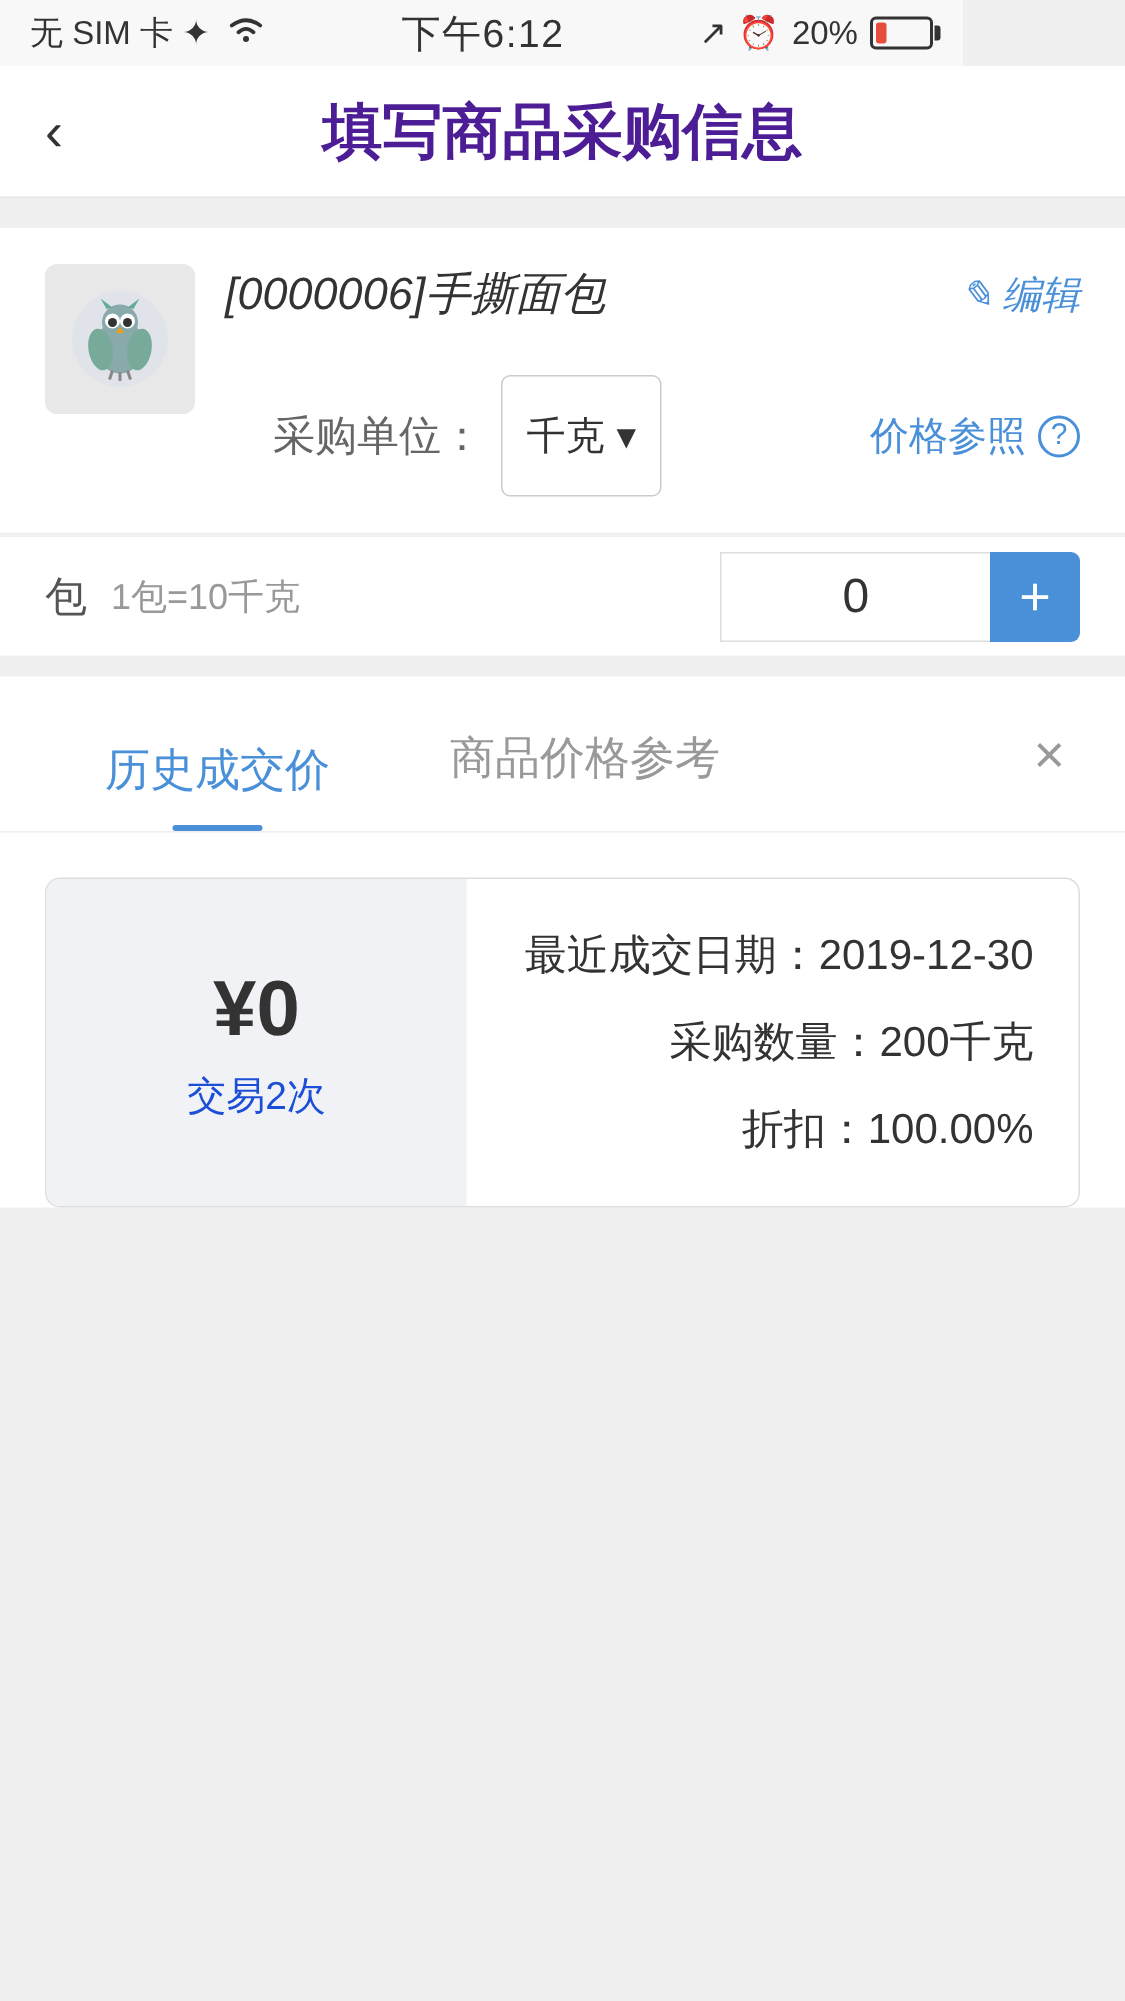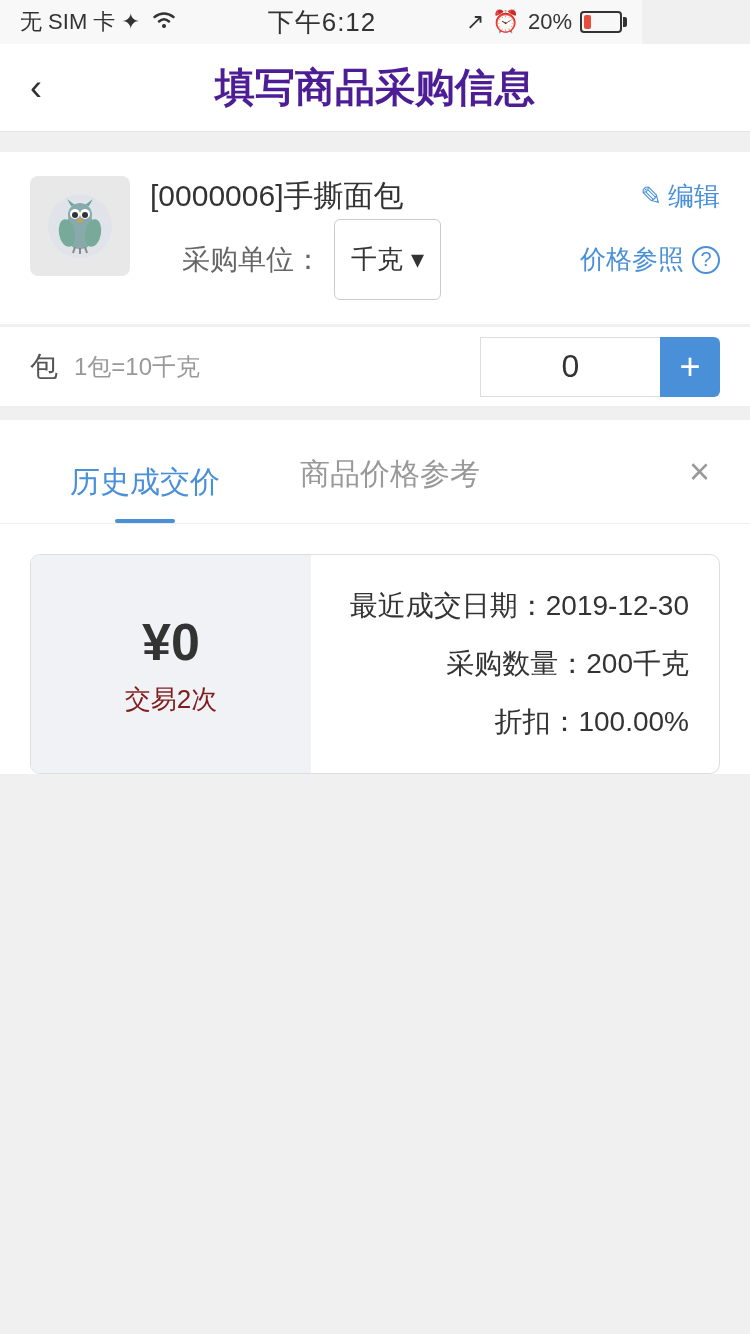--- a/index.html
+++ b/index.html
@@ -122,21 +122,22 @@
       height: 70px;
       position: relative;
     }
     .product-info {
       flex: 1;
     }
     .product-name-row {
       display: flex;
       align-items: center;
       justify-content: space-between;
-      margin-bottom: 2px;
+      margin-bottom: 33px;
+      font-style: italic;
     }
     .product-name {
       font-size: 30px;
       font-weight: 500;
       color: #333;
     }
     .edit-btn {
       font-size: 26px;
       color: #4a90d9;
       display: flex;
@@ -295,21 +296,21 @@
       justify-content: center;
       padding: 40px 20px;
     }
     .price-amount {
       font-size: 52px;
       font-weight: 600;
       color: #333;
     }
     .trade-count {
       font-size: 26px;
-      color: #7f1d1d;
+      color: #1d4ed8;
       margin-top: 10px;
     }
     .transaction-right {
       flex: 1;
       padding: 30px 30px;
       display: flex;
       flex-direction: column;
       gap: 16px;
       align-items: flex-end;
     }

